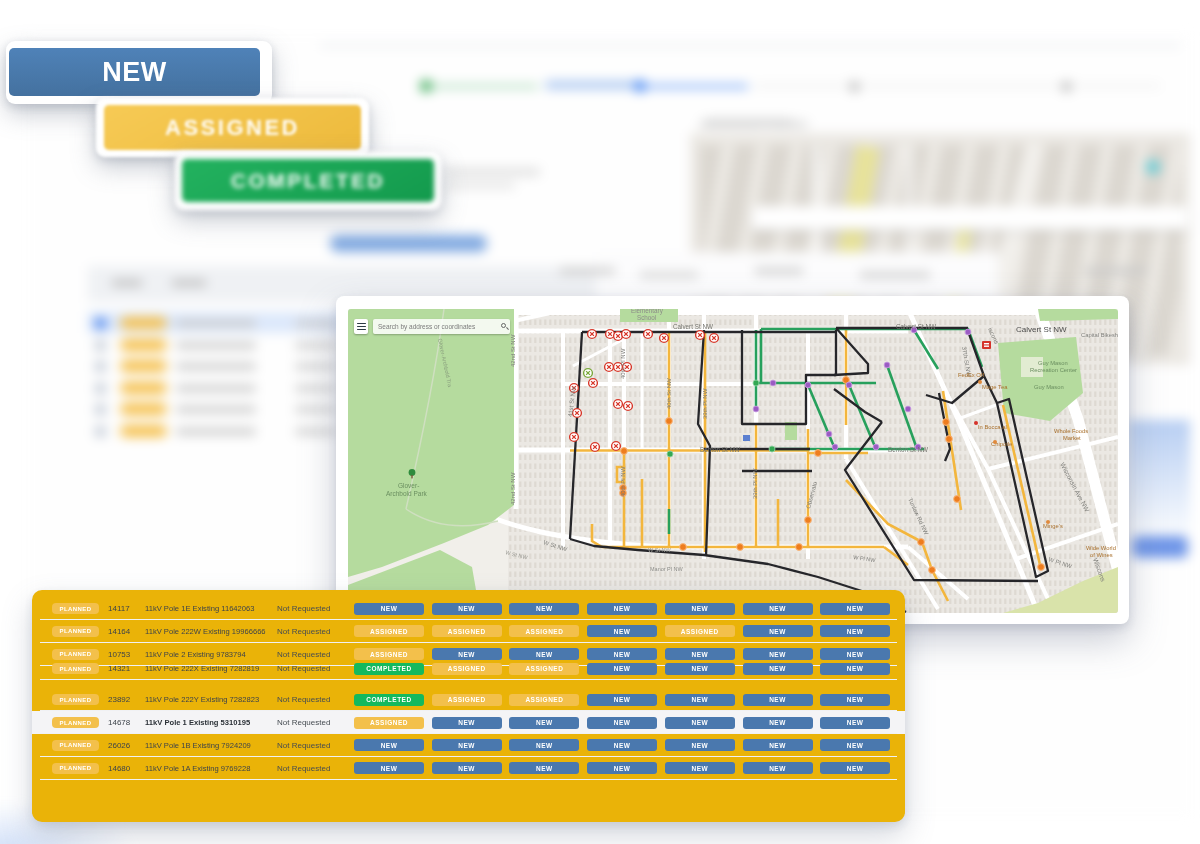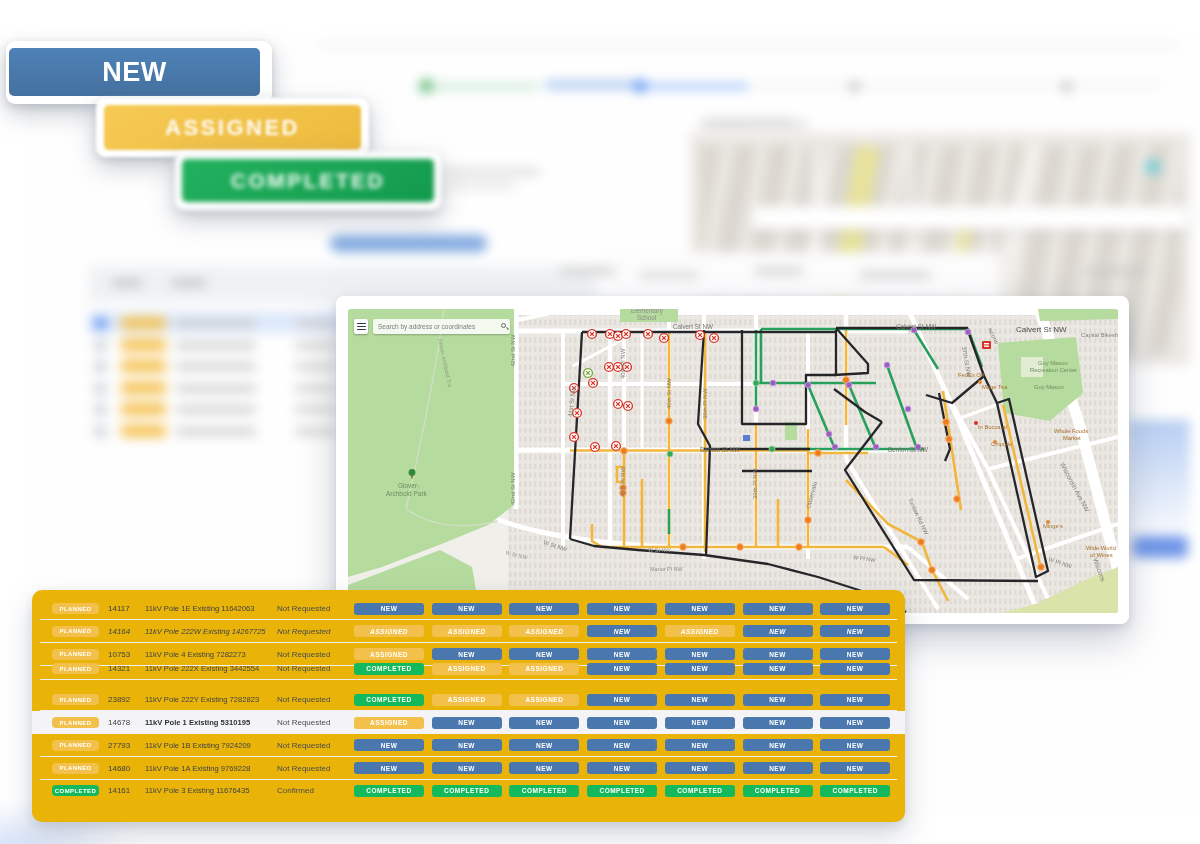--- a/index.html
+++ b/index.html
@@ -421,52 +421,52 @@
       <div class="trq">Not Requested</div>
       <div class="sb n" style="left:322px;">NEW</div>
       <div class="sb n" style="left:399.7px;">NEW</div>
       <div class="sb n" style="left:477.4px;">NEW</div>
       <div class="sb n" style="left:555.1px;">NEW</div>
       <div class="sb n" style="left:632.8px;">NEW</div>
       <div class="sb n" style="left:710.5px;">NEW</div>
       <div class="sb n" style="left:788.2px;">NEW</div>
       <div class="sep"></div>
     </div>
-    <div class="trow" style="top:29.8px;font-style:italic;">
+    <div class="trow" style="top:29.8px;">
       <div class="pill">PLANNED</div>
       <div class="tid">14164</div>
-      <div class="tnm">11kV Pole 222W Existing 14267725</div>
+      <div class="tnm">11kV Pole 222W Existing 19966666</div>
       <div class="trq">Not Requested</div>
       <div class="sb a" style="left:322px;">ASSIGNED</div>
       <div class="sb a" style="left:399.7px;">ASSIGNED</div>
       <div class="sb a" style="left:477.4px;">ASSIGNED</div>
       <div class="sb n" style="left:555.1px;">NEW</div>
       <div class="sb a" style="left:632.8px;">ASSIGNED</div>
       <div class="sb n" style="left:710.5px;">NEW</div>
       <div class="sb n" style="left:788.2px;">NEW</div>
       <div class="sep"></div>
     </div>
     <div class="trow" style="top:52.6px;">
       <div class="pill">PLANNED</div>
       <div class="tid">10753</div>
-      <div class="tnm">11kV Pole 4 Existing 7282273</div>
+      <div class="tnm">11kV Pole 2 Existing 9783794</div>
       <div class="trq">Not Requested</div>
       <div class="sb a" style="left:322px;">ASSIGNED</div>
       <div class="sb n" style="left:399.7px;">NEW</div>
       <div class="sb n" style="left:477.4px;">NEW</div>
       <div class="sb n" style="left:555.1px;">NEW</div>
       <div class="sb n" style="left:632.8px;">NEW</div>
       <div class="sb n" style="left:710.5px;">NEW</div>
       <div class="sb n" style="left:788.2px;">NEW</div>
       <div class="sep"></div>
     </div>
     <div class="trow" style="top:67px;">
       <div class="pill">PLANNED</div>
       <div class="tid">14321</div>
-      <div class="tnm">11kV Pole 222X Existing 3442554</div>
+      <div class="tnm">11kV Pole 222X Existing 7282819</div>
       <div class="trq">Not Requested</div>
       <div class="sb c" style="left:322px;">COMPLETED</div>
       <div class="sb a" style="left:399.7px;">ASSIGNED</div>
       <div class="sb a" style="left:477.4px;">ASSIGNED</div>
       <div class="sb n" style="left:555.1px;">NEW</div>
       <div class="sb n" style="left:632.8px;">NEW</div>
       <div class="sb n" style="left:710.5px;">NEW</div>
       <div class="sb n" style="left:788.2px;">NEW</div>
       <div class="sep"></div>
     </div>
@@ -493,21 +493,21 @@
       <div class="sb n" style="left:399.7px;">NEW</div>
       <div class="sb n" style="left:477.4px;">NEW</div>
       <div class="sb n" style="left:555.1px;">NEW</div>
       <div class="sb n" style="left:632.8px;">NEW</div>
       <div class="sb n" style="left:710.5px;">NEW</div>
       <div class="sb n" style="left:788.2px;">NEW</div>
       <div class="sep"></div>
     </div>
     <div class="trow" style="top:143.8px;">
       <div class="pill">PLANNED</div>
-      <div class="tid">27793</div>
+      <div class="tid">26026</div>
       <div class="tnm">11kV Pole 1B Existing 7924209</div>
       <div class="trq">Not Requested</div>
       <div class="sb n" style="left:322px;">NEW</div>
       <div class="sb n" style="left:399.7px;">NEW</div>
       <div class="sb n" style="left:477.4px;">NEW</div>
       <div class="sb n" style="left:555.1px;">NEW</div>
       <div class="sb n" style="left:632.8px;">NEW</div>
       <div class="sb n" style="left:710.5px;">NEW</div>
       <div class="sb n" style="left:788.2px;">NEW</div>
       <div class="sep"></div>
@@ -519,26 +519,13 @@
       <div class="trq">Not Requested</div>
       <div class="sb n" style="left:322px;">NEW</div>
       <div class="sb n" style="left:399.7px;">NEW</div>
       <div class="sb n" style="left:477.4px;">NEW</div>
       <div class="sb n" style="left:555.1px;">NEW</div>
       <div class="sb n" style="left:632.8px;">NEW</div>
       <div class="sb n" style="left:710.5px;">NEW</div>
       <div class="sb n" style="left:788.2px;">NEW</div>
       <div class="sep"></div>
     </div>
-    <div class="trow" style="top:189.4px;">
-      <div class="pill grn">COMPLETED</div>
-      <div class="tid">14161</div>
-      <div class="tnm">11kV Pole 3 Existing 11676435</div>
-      <div class="trq">Confirmed</div>
-      <div class="sb c" style="left:322px;">COMPLETED</div>
-      <div class="sb c" style="left:399.7px;">COMPLETED</div>
-      <div class="sb c" style="left:477.4px;">COMPLETED</div>
-      <div class="sb c" style="left:555.1px;">COMPLETED</div>
-      <div class="sb c" style="left:632.8px;">COMPLETED</div>
-      <div class="sb c" style="left:710.5px;">COMPLETED</div>
-      <div class="sb c" style="left:788.2px;">COMPLETED</div>
-    </div>
   </div>
 
 </body></html>

